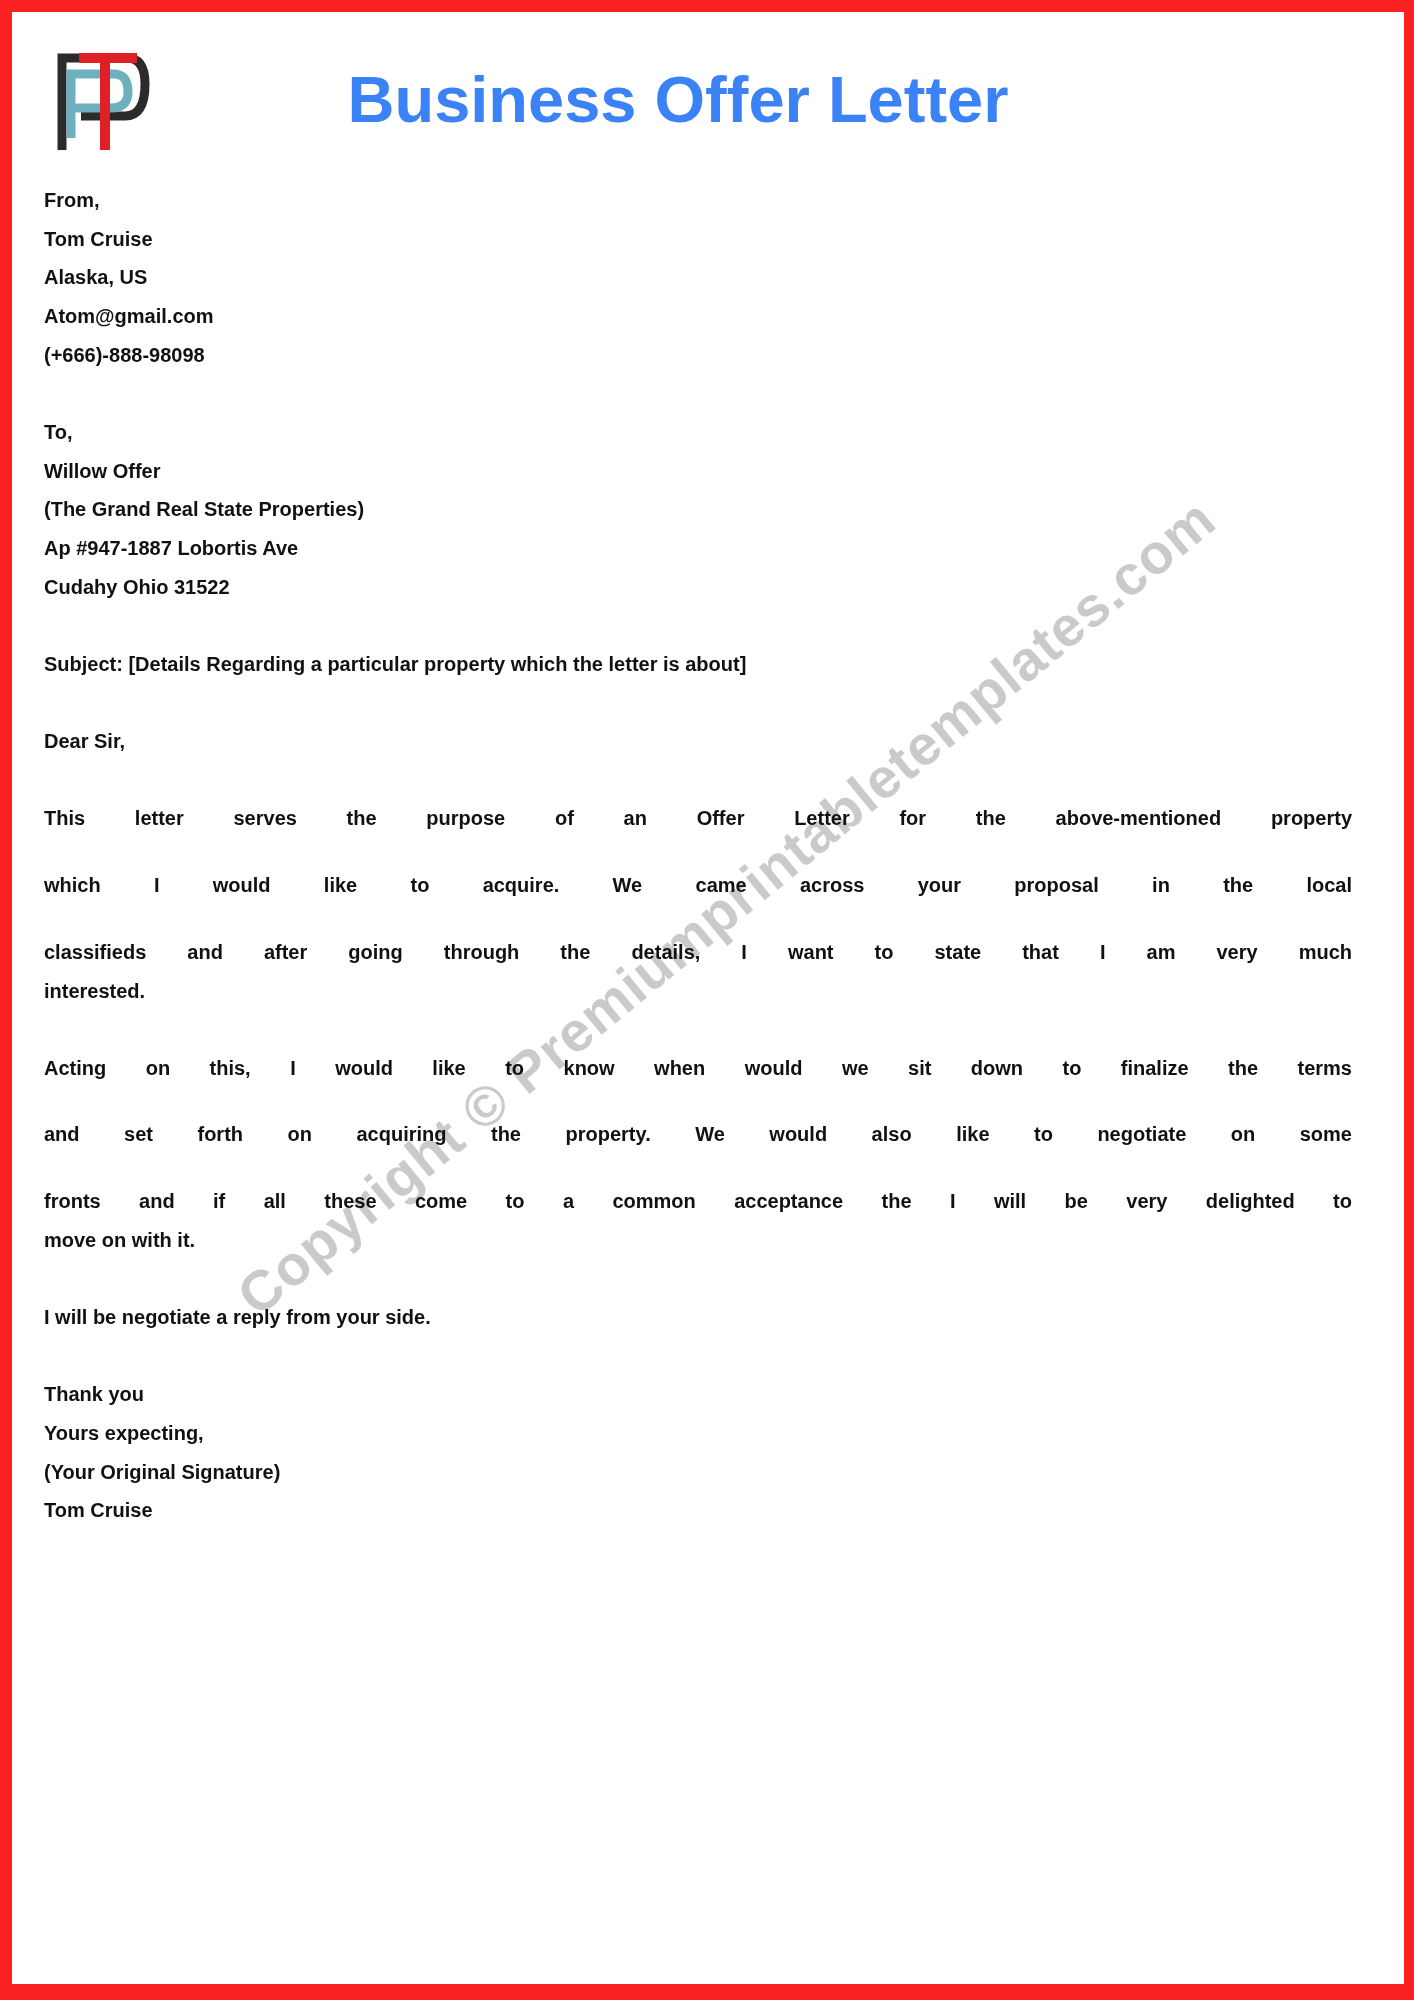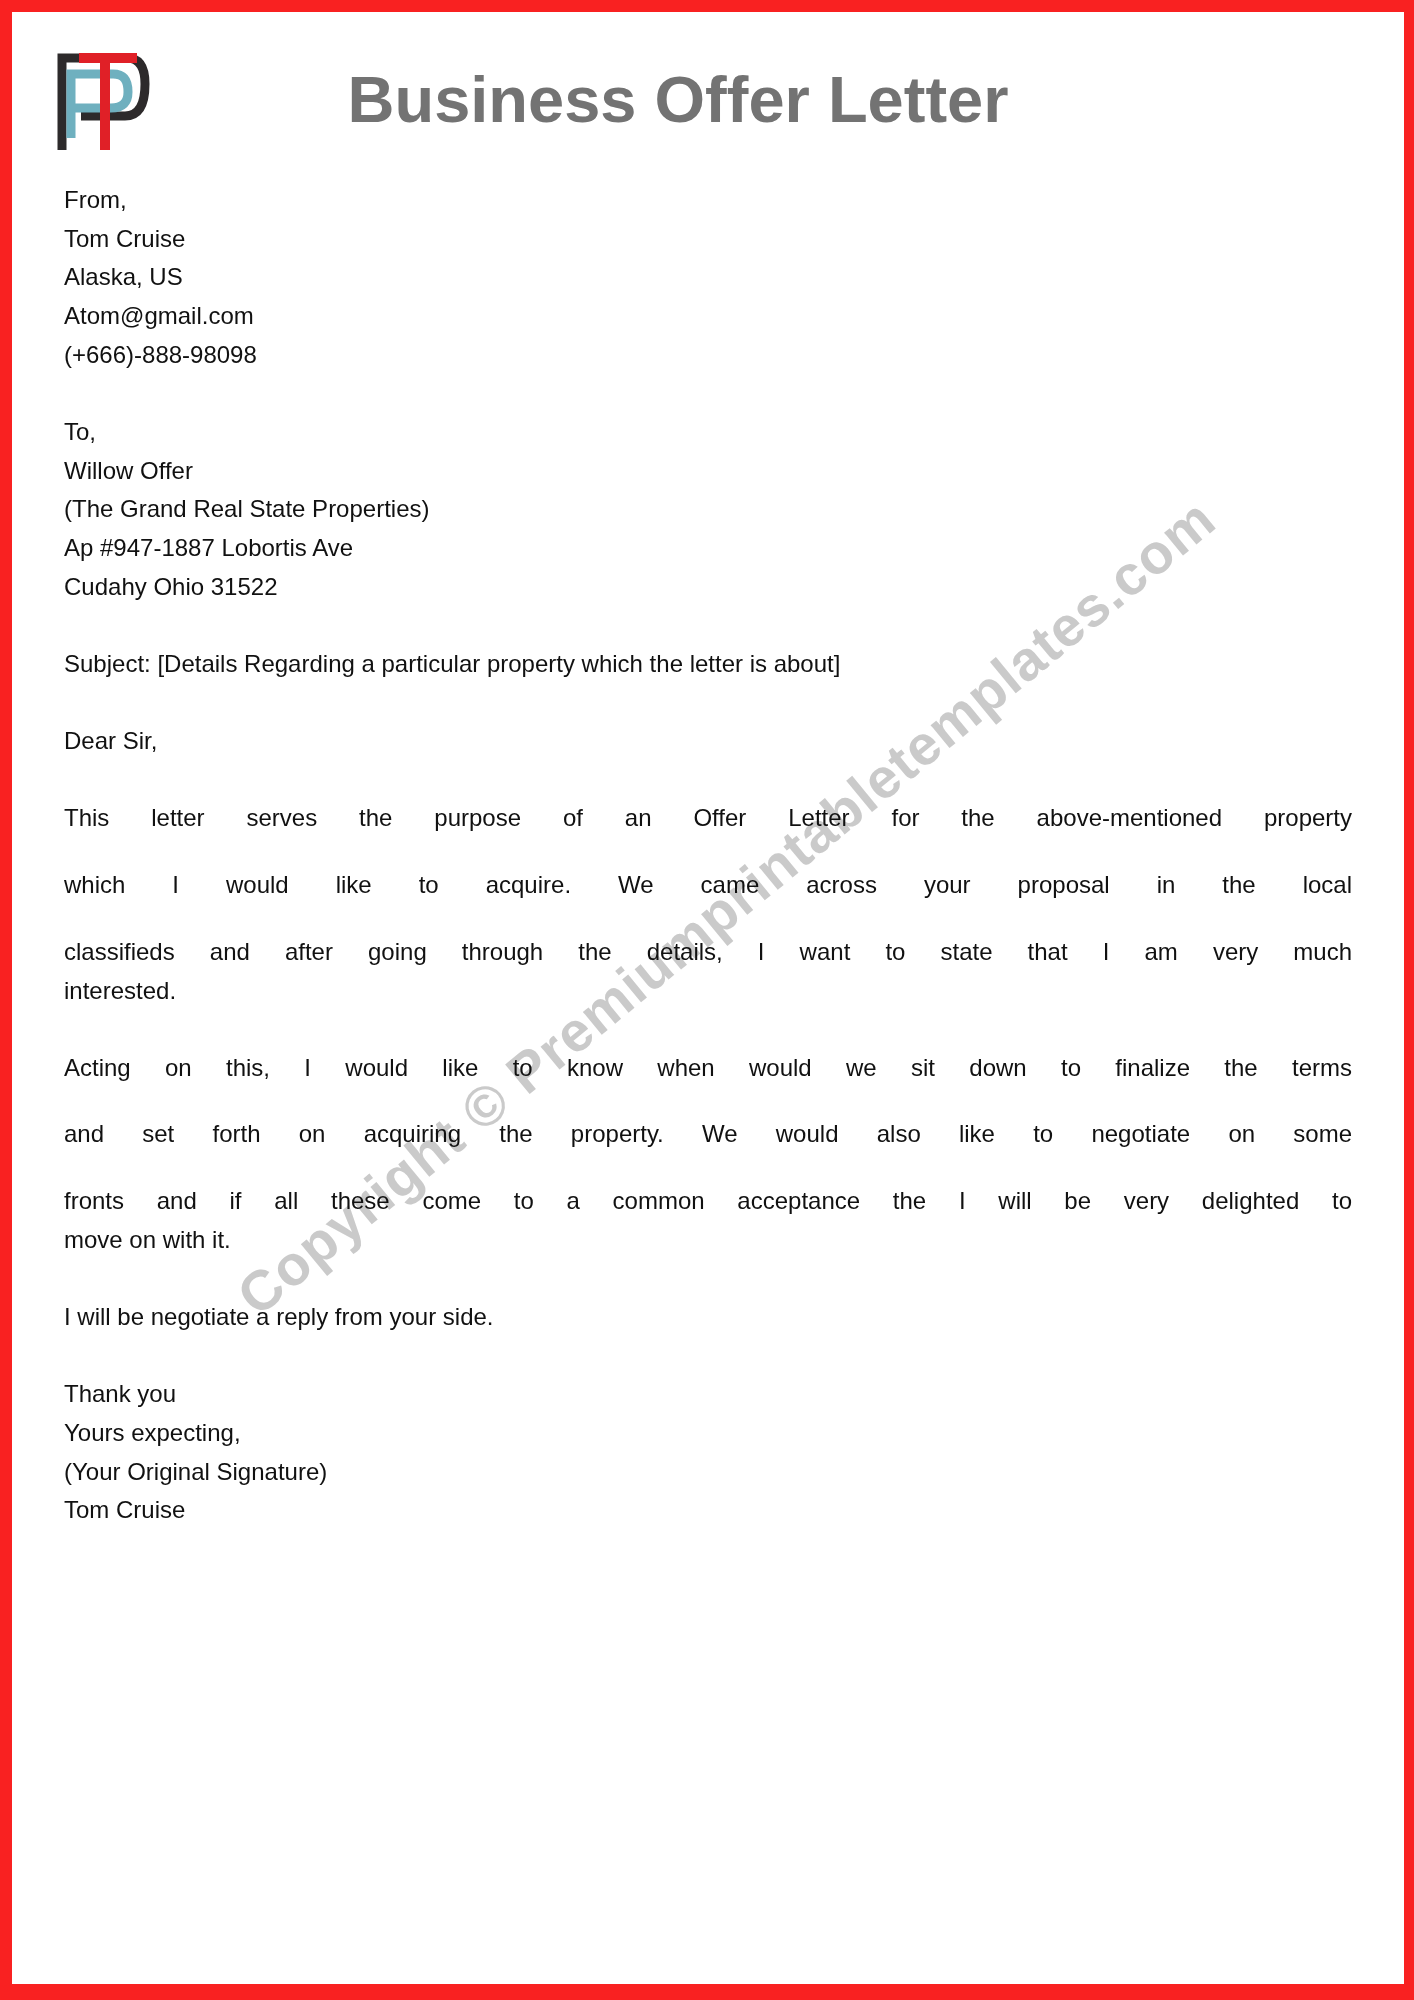--- a/index.html
+++ b/index.html
@@ -24,26 +24,26 @@
     white-space:nowrap;
     z-index:1;
   }
   header { position:relative; height:169px; z-index:2; }
   .logo { position:absolute; left:43px; top:38px; }
   h1.title {
     margin:0 60px 0 0;
     padding-top:52px;
     text-align:center;
     font-size:65px; line-height:72px; font-weight:700;
-    color:#737373;
+    color:#3b82f6;
   }
   .letter {
     position:relative; z-index:2;
-    padding:0 52px 0 52px;
-    font-size:24px; line-height:38.7px;
+    padding:0 52px 0 32px;
+    font-size:20px; line-height:38.7px;font-weight:bold;
   }
   .block { margin:0 0 38.5px 0; }
   .line { text-align:left; }
   .jline { text-align:justify; text-align-last:justify;margin-top:28px; }
 </style>
 </head>
 <body>
 
 <div class="page">
 

